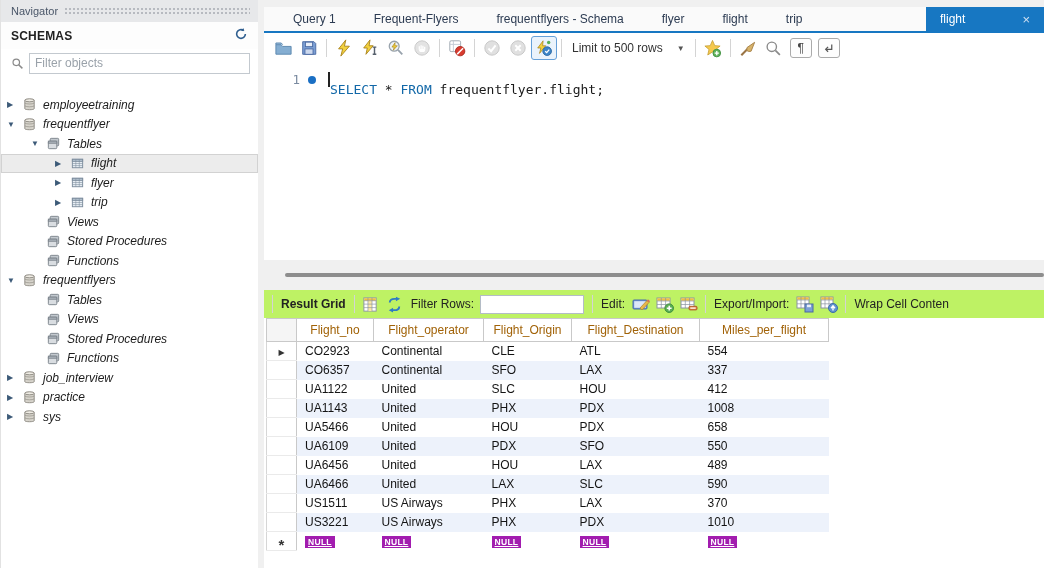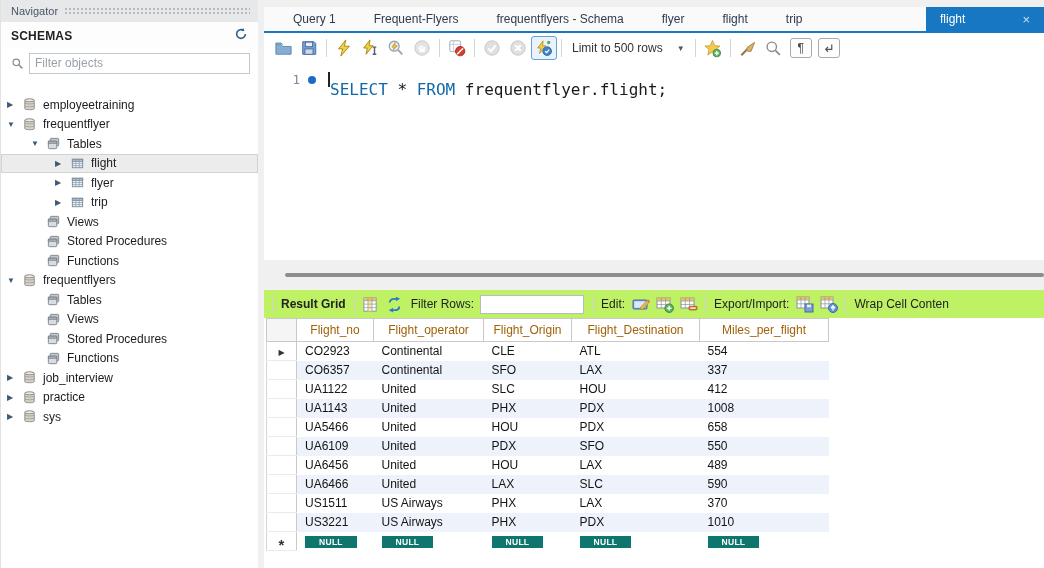--- a/index.html
+++ b/index.html
@@ -22,21 +22,21 @@
   .filter-mag { width:16px; display:flex; justify-content:center; margin-right:4px; }
   .filter-input { flex:1; height:21px; border:1px solid #c3c9cf; font-size:12px;
     padding:0 5px; color:#333; outline:none; font-family:inherit; }
   .filter-input::placeholder { color:#9aa2aa; }
   .tree { padding-top:18px; }
   .tree-row { height:19.5px; display:flex; align-items:center; font-size:12px;
     color:#1c1c1c; cursor:default; white-space:nowrap; }
   .tree-row.selected { background:#ececec; box-shadow:inset 0 0 0 1px #d2d2d2; }
   .tree-arrow { width:15px; font-size:8px; color:#3c5a78; text-align:left; flex:none; }
   .tree-icon { width:19px; display:flex; align-items:center; flex:none; }
-  .tree-label { padding-left:2px; }
+  .tree-label { padding-left:2px;font-style:italic; }
 
   
   #main { position:absolute; left:264px; top:7px; width:780px; height:568px; background:#fff; }
 
   
   .tabbar { height:26px; background:#fafafa; display:flex; align-items:stretch;
     border-bottom:2px solid #1777c2; padding-left:10px; }
   .tab { display:flex; align-items:center; padding:0 19px; font-size:12px;
     color:#2c3b52; cursor:default; }
   .tab.active { margin-left:auto; background:#1777c2; color:#fff; padding:0 14px;
@@ -56,21 +56,21 @@
     font-size:12px; color:#444; margin:0 3px; flex:none; }
 
   
   .editor { height:197px; background:#fff; position:relative;
     font-family:"DejaVu Sans Mono","Liberation Mono",monospace; }
   .code-line { position:absolute; left:0; top:8px; display:flex; align-items:center;
     height:17px; white-space:pre; }
   .gutter-num { width:36px; text-align:right; color:#7a8aa0; font-size:12.5px; }
   .stmt-dot { width:8px; height:8px; border-radius:50%; background:#1a6fc4; margin-left:8px; }
   .caret { width:2px; height:15px; background:#222; margin-left:12px; }
-  .code-text { font-size:16px; color:#1a1a1a;margin-top:20px; }
+  .code-text { font-size:13px; color:#1a1a1a;margin-top:20px; }
   .kw { color:#1268a8; }
 
   
   .splitter { height:30px; background:#f0f0f0; display:flex; align-items:center; }
   .splitter-bar { height:4px; background:#8d8d8d; border-radius:2px; flex:1;
     margin-left:21px; }
 
   
   .rtoolbar { height:28px; background:#bef264; display:flex; align-items:center;
     padding-left:4px; overflow:hidden; white-space:nowrap; }
@@ -85,22 +85,22 @@
   table.grid { border-collapse:collapse; table-layout:fixed; margin-left:2px; font-size:12px; }
   .grid th { font-weight:normal; height:23px; border:1px solid #c9c9c9; background:#fff;
     text-align:center; color:#a16207; padding:0 4px; overflow:hidden; }
   .grid th.rowhdr-h { background:#f5f5f5; }
   .grid td.cell { height:19px; padding:0 0 0 8px; color:#141414; overflow:hidden; }
   .grid tr.stripe td.cell { background:#edf2fb; }
   .grid td.rowhdr { background:#fff; border-left:1px solid #d6d6d6; border-right:1px solid #c9c9c9;
     border-bottom:1px solid #eaeaea; text-align:center; }
   .rowmark { font-size:8px; color:#333; }
   .newmark { font-size:15px; color:#333; font-weight:bold; position:relative; top:3px; }
-  .nullbadge { display:inline-block; background:#0f766e; color:#fff; font-size:8.5px;
-    font-weight:bold; padding:2px 14px; line-height:1; letter-spacing:.3px; }
+  .nullbadge { display:inline-block; background:#a21caf; color:#fff; font-size:8.5px;
+    font-weight:bold; padding:2px 3px; line-height:1; letter-spacing:.3px;text-decoration:underline; }
 </style>
 </head>
 <body>
 
 <div id="app">
 
   <div id="sidebar">
     <div class="nav-titlebar">
       <span class="nav-title">Navigator</span>
       <span class="nav-dots"></span>

